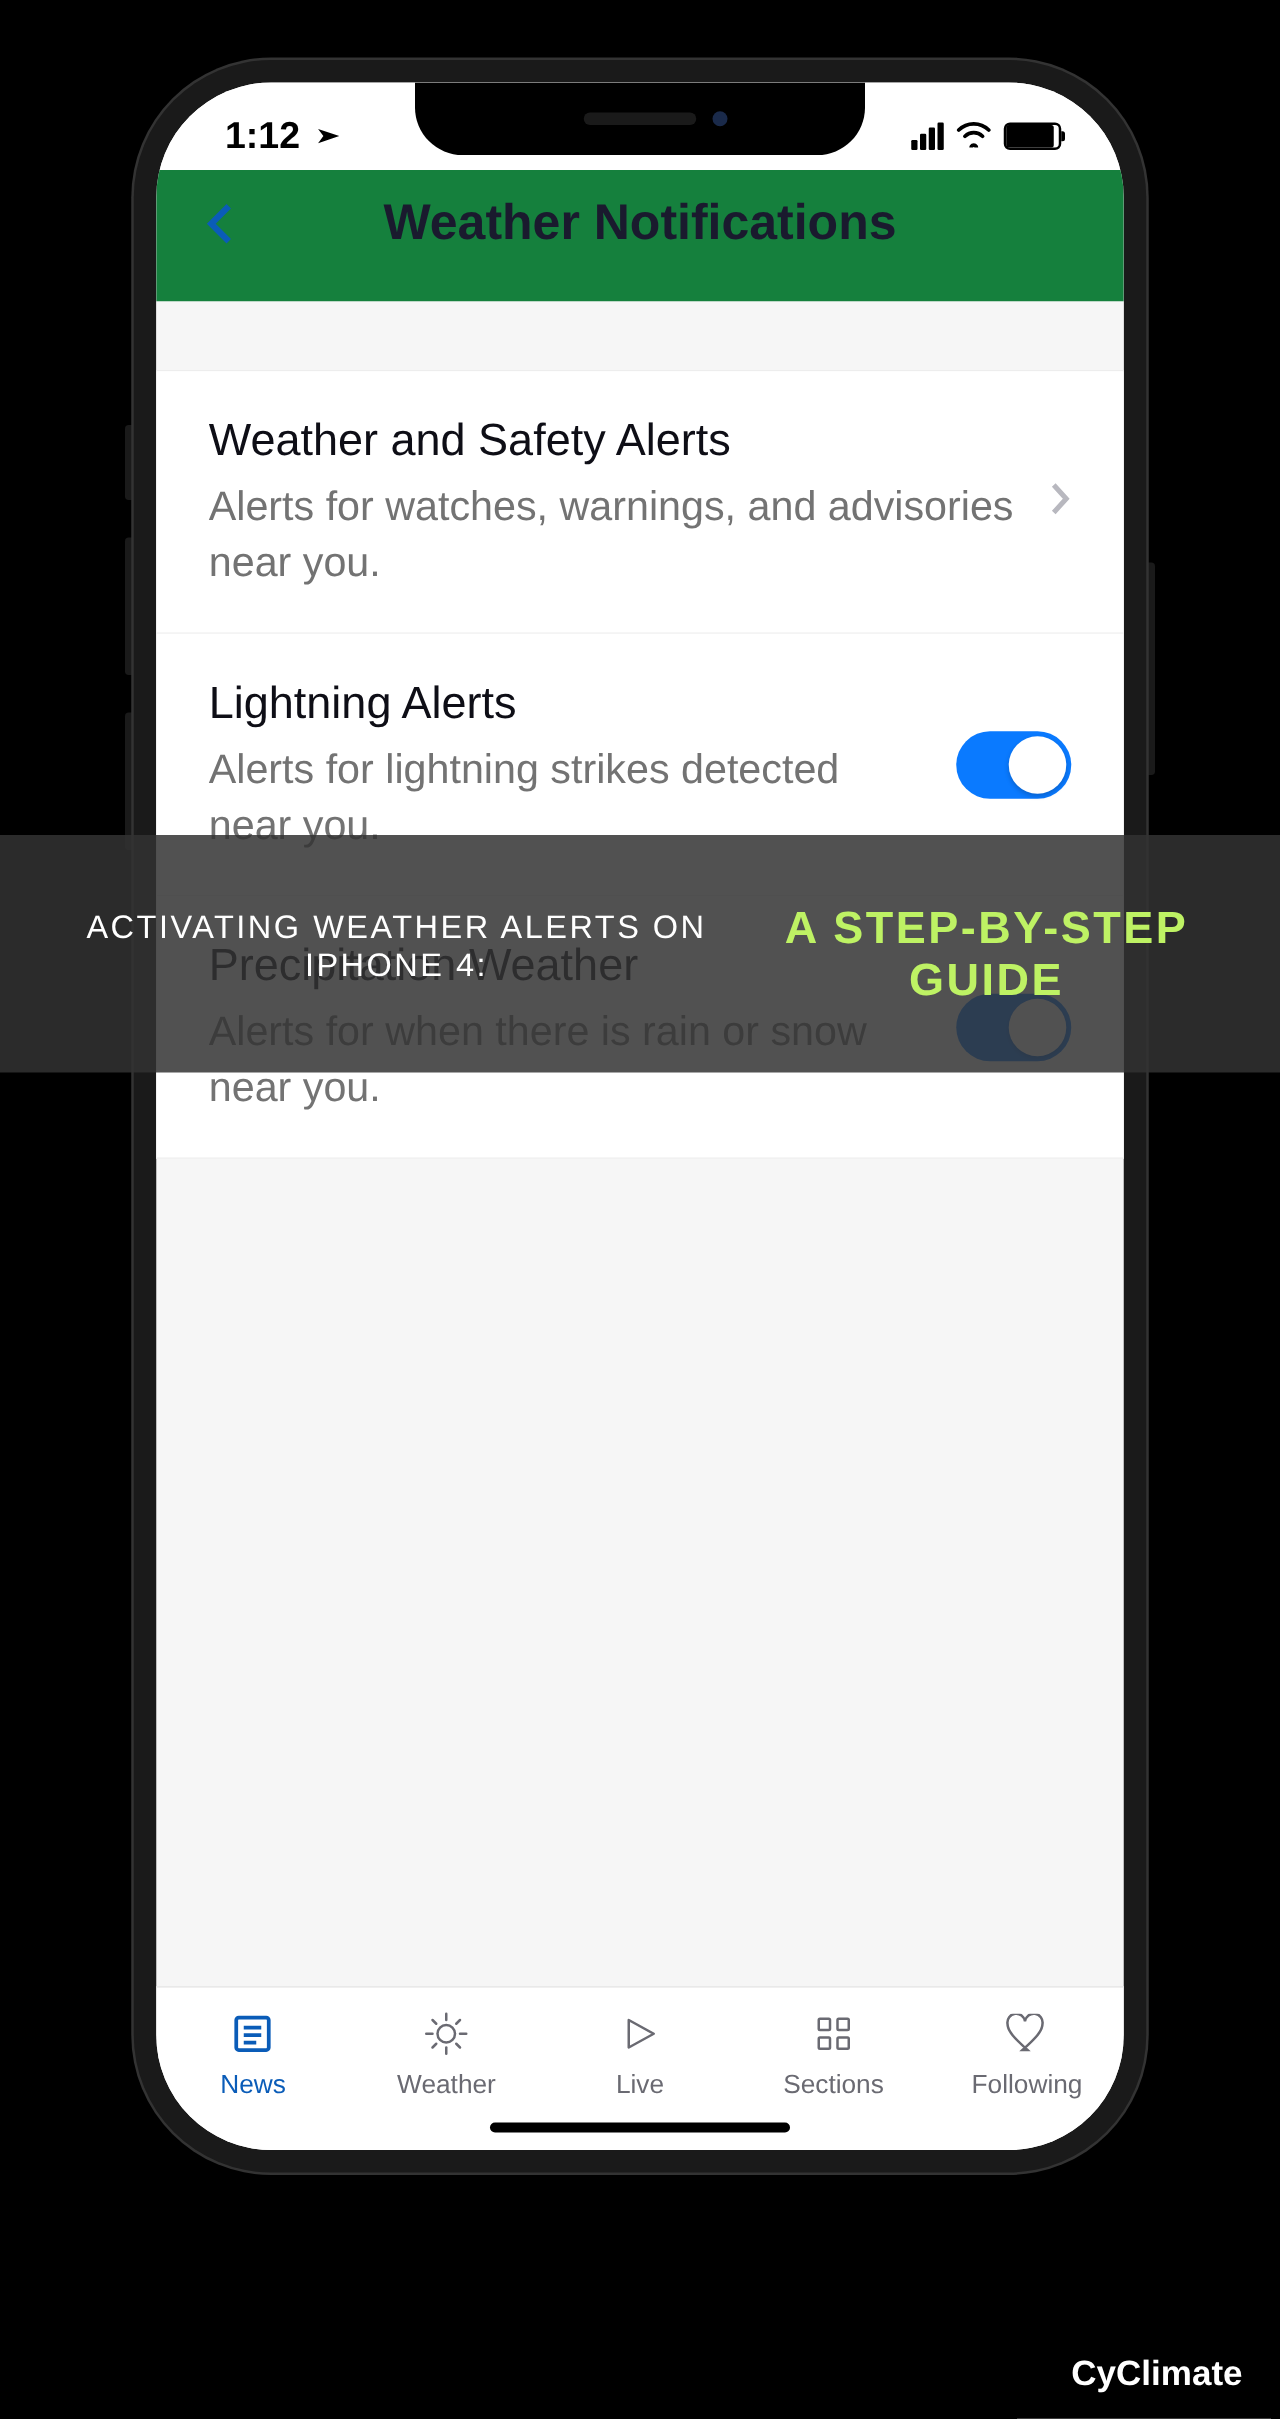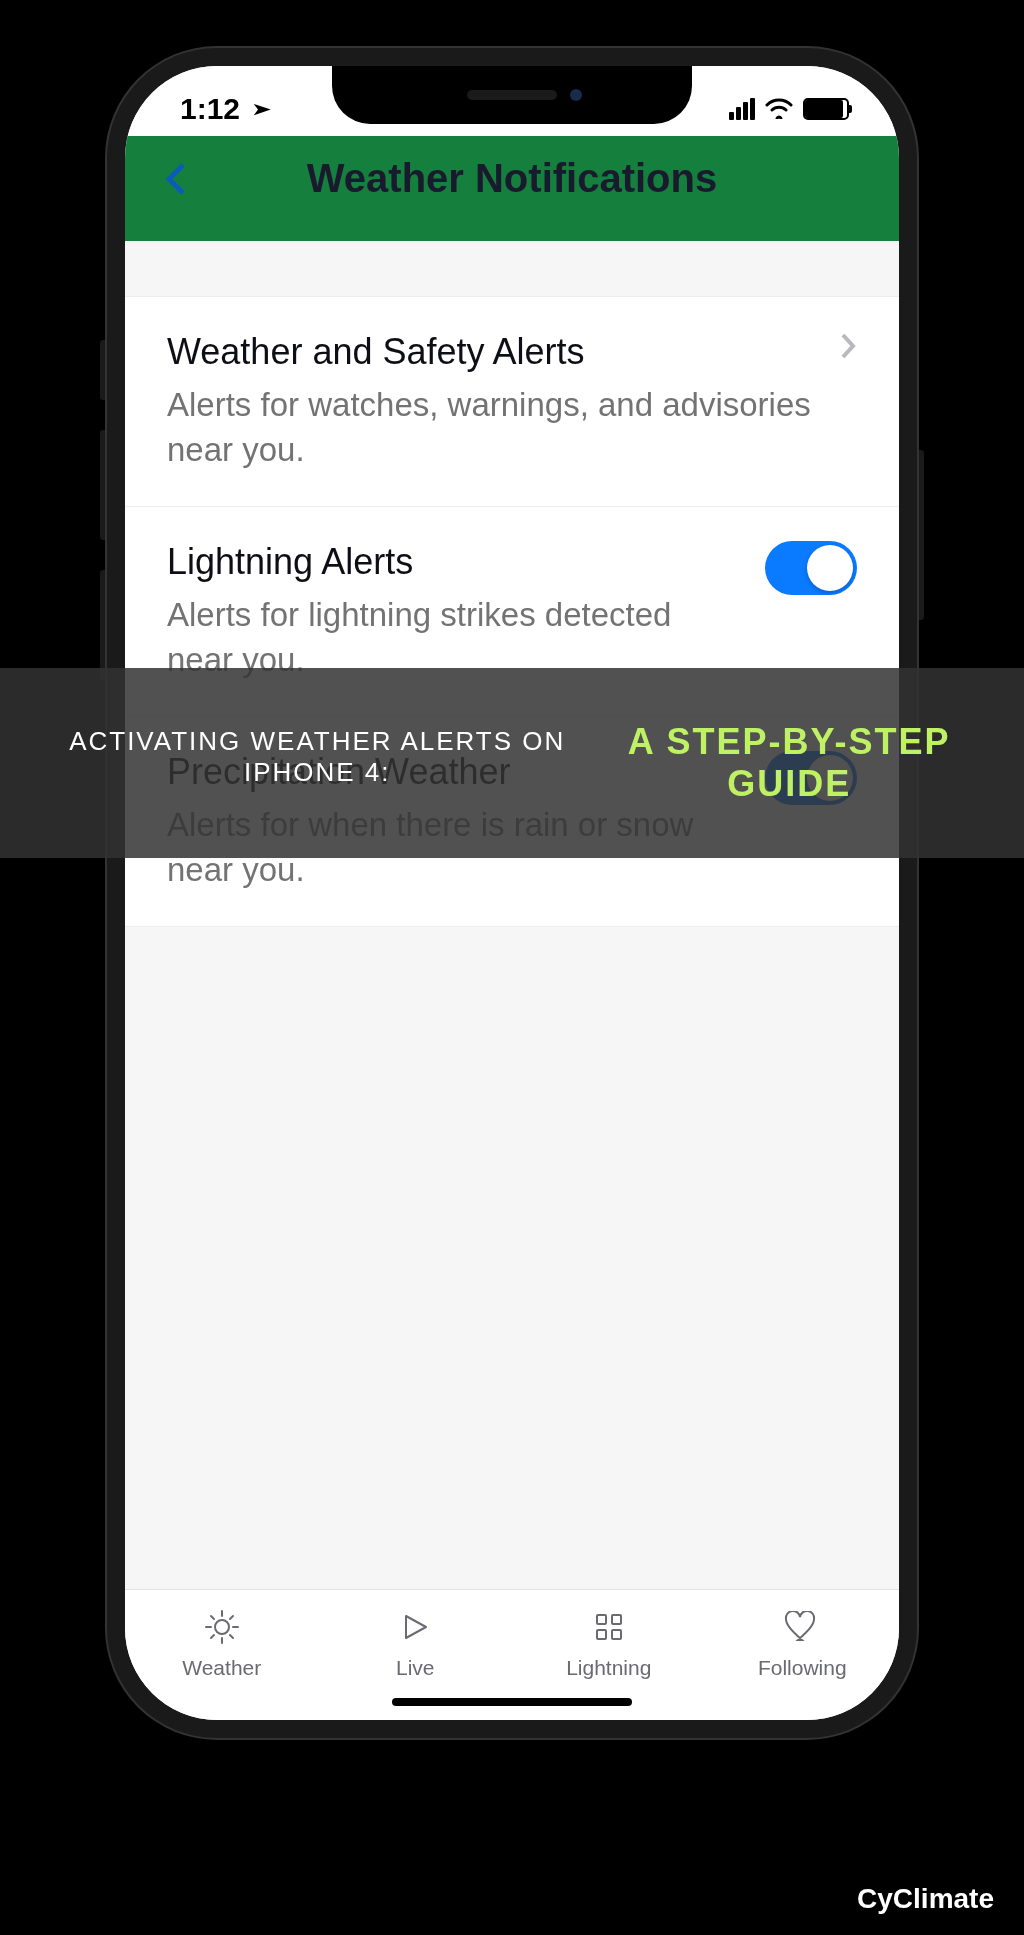--- a/index.html
+++ b/index.html
@@ -107,21 +107,21 @@
     .content-area {
       background: #f6f6f6;
     }
     .spacer-top { height: 56px; border-bottom: 1px solid #ededed; }
     
     .setting-row {
       background: #fff;
       padding: 34px 42px;
       border-bottom: 1px solid #ededed;
       display: flex;
-      align-items: flex-start;
+      align-items: center;
       gap: 20px;
     }
     .setting-main { flex: 1; min-width: 0; }
     .setting-title {
       font-size: 36px;
       font-weight: 500;
       color: #0e0e16;
       margin-bottom: 10px;
     }
     .setting-desc {
@@ -282,20 +282,31 @@
           <div class="setting-title">Precipitation Weather</div>
           <div class="setting-desc">Alerts for when there is rain or snow near you.</div>
         </div>
         <div class="toggle">
           <div class="toggle-knob"></div>
         </div>
       </div>
     </div>
 
     <div class="tab-bar">
+      <div class="tab-item active">
+        <div class="tab-icon">
+          <svg width="34" height="34" viewBox="0 0 34 34">
+              <rect x="4" y="4" width="26" height="26" rx="2" fill="none" stroke="#0a5cb8" stroke-width="3"></rect>
+              <line x1="10" y1="12" x2="24" y2="12" stroke="#0a5cb8" stroke-width="3"></line>
+              <line x1="10" y1="18" x2="24" y2="18" stroke="#0a5cb8" stroke-width="3"></line>
+              <line x1="10" y1="24" x2="20" y2="24" stroke="#0a5cb8" stroke-width="3"></line>
+            </svg>
+        </div>
+        <div class="tab-label">News</div>
+      </div>
       <div class="tab-item">
         <div class="tab-icon">
           <svg width="38" height="38" viewBox="0 0 38 38" stroke="#6a6a72" stroke-width="2" fill="none">
               <circle cx="19" cy="19" r="7"></circle>
               <g stroke-linecap="round">
                 <line x1="19" y1="3" x2="19" y2="8"></line>
                 <line x1="19" y1="30" x2="19" y2="35"></line>
                 <line x1="3" y1="19" x2="8" y2="19"></line>
                 <line x1="30" y1="19" x2="35" y2="19"></line>
                 <line x1="8" y1="8" x2="11" y2="11"></line>
@@ -317,21 +328,21 @@
       </div>
       <div class="tab-item">
         <div class="tab-icon">
           <svg width="32" height="32" viewBox="0 0 32 32" stroke="#6a6a72" stroke-width="2" fill="none">
               <rect x="4" y="4" width="9" height="9" rx="1"></rect>
               <rect x="19" y="4" width="9" height="9" rx="1"></rect>
               <rect x="4" y="19" width="9" height="9" rx="1"></rect>
               <rect x="19" y="19" width="9" height="9" rx="1"></rect>
             </svg>
         </div>
-        <div class="tab-label">Lightning</div>
+        <div class="tab-label">Sections</div>
       </div>
       <div class="tab-item">
         <div class="tab-icon">
           <svg width="36" height="32" viewBox="0 0 36 32">
               <path d="M18 29 C 8 20 2 14 2 8 a7 7 0 0 1 14 -2 a7 7 0 0 1 14 2 c0 6 -6 12 -16 21 Z" fill="none" stroke="#6a6a72" stroke-width="2"></path>
             </svg>
         </div>
         <div class="tab-label">Following</div>
       </div>
     </div>

